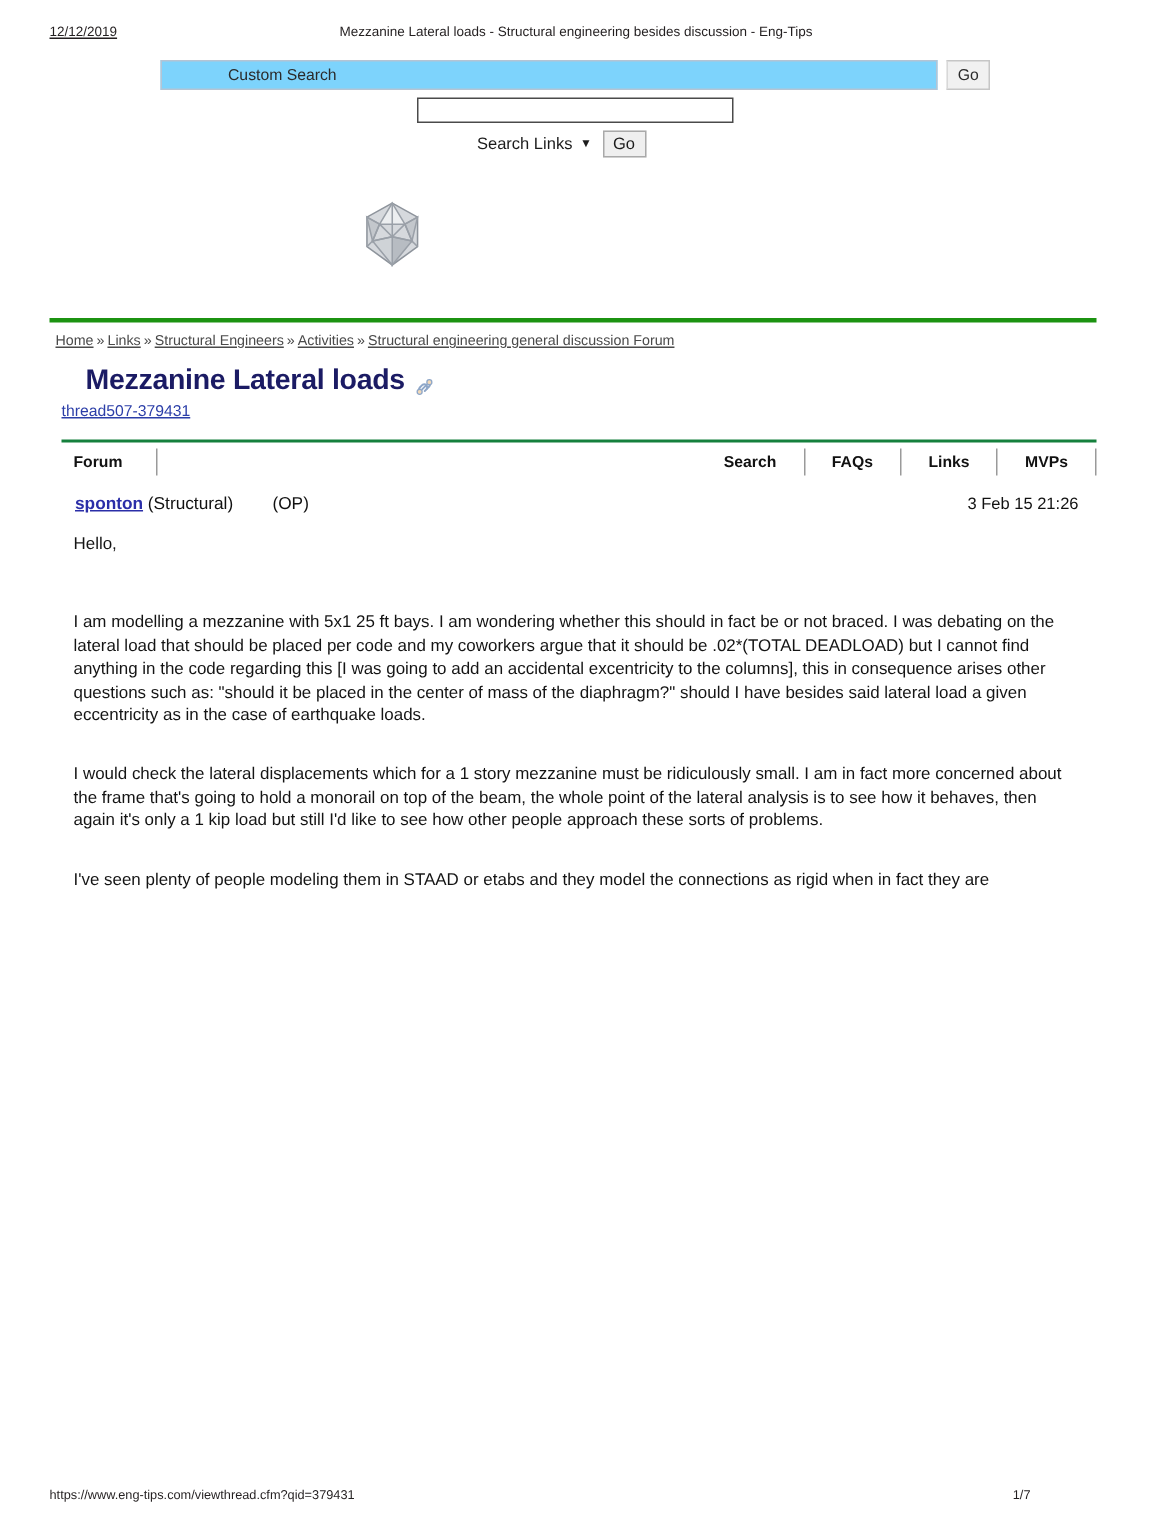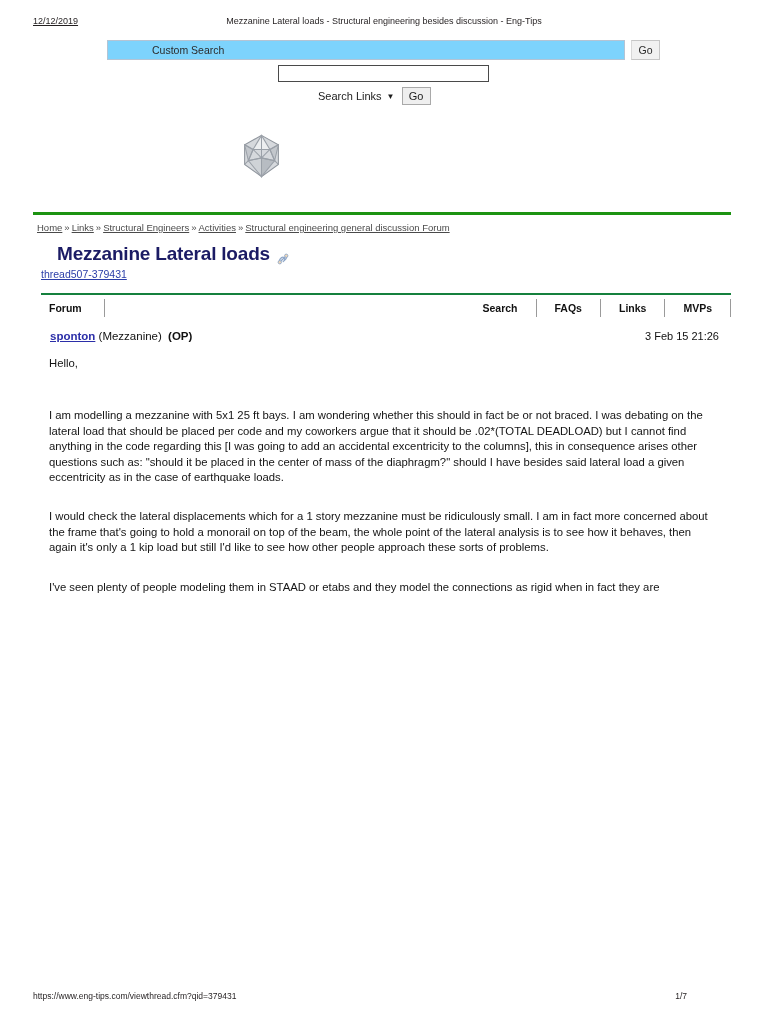--- a/index.html
+++ b/index.html
@@ -269,22 +269,22 @@
     color: #2b2ea8;
     font-weight: bold;
     text-decoration: underline;
   }
   .post-author .role {
     color: #111;
     font-weight: normal;
   }
   .post-author .op {
     color: #111;
-    font-weight: bold;
-    margin-left: 3px;
+    font-weight: normal;
+    margin-left: 23px;
   }
   .post-date {
     position: absolute;
     right: 12px;
     top: 0;
     font-size: 11px;
     color: #111;
     white-space: nowrap;
   }
 
@@ -418,21 +418,21 @@
     <span class="nav-item">Links</span>
     <span class="nav-divider"></span>
     <span class="nav-item">MVPs</span>
     <span class="nav-divider"></span>
   </div>
 </div>
 
 <div class="post-head">
   <span class="post-author">
     <span class="uname">sponton</span>
-    <span class="role">(Mezzanine)</span>
+    <span class="role">(Structural)</span>
     <span class="op">(OP)</span>
   </span>
   <span class="post-date">3 Feb 15 21:26</span>
 </div>
 
 <div class="post-body">
   <p class="greeting">Hello,</p>
   <p>I am modelling a mezzanine with 5x1 25 ft bays. I am wondering whether this should in fact be or not braced. I was debating on the lateral load that should be placed per code and my coworkers argue that it should be .02*(TOTAL DEADLOAD) but I cannot find anything in the code regarding this [I was going to add an accidental excentricity to the columns], this in consequence arises other questions such as: "should it be placed in the center of mass of the diaphragm?" should I have besides said lateral load a given eccentricity as in the case of earthquake loads.</p>
   <p>I would check the lateral displacements which for a 1 story mezzanine must be ridiculously small. I am in fact more concerned about the frame that's going to hold a monorail on top of the beam, the whole point of the lateral analysis is to see how it behaves, then again it's only a 1 kip load but still I'd like to see how other people approach these sorts of problems.</p>
   <p class="last">I've seen plenty of people modeling them in STAAD or etabs and they model the connections as rigid when in fact they are</p>

